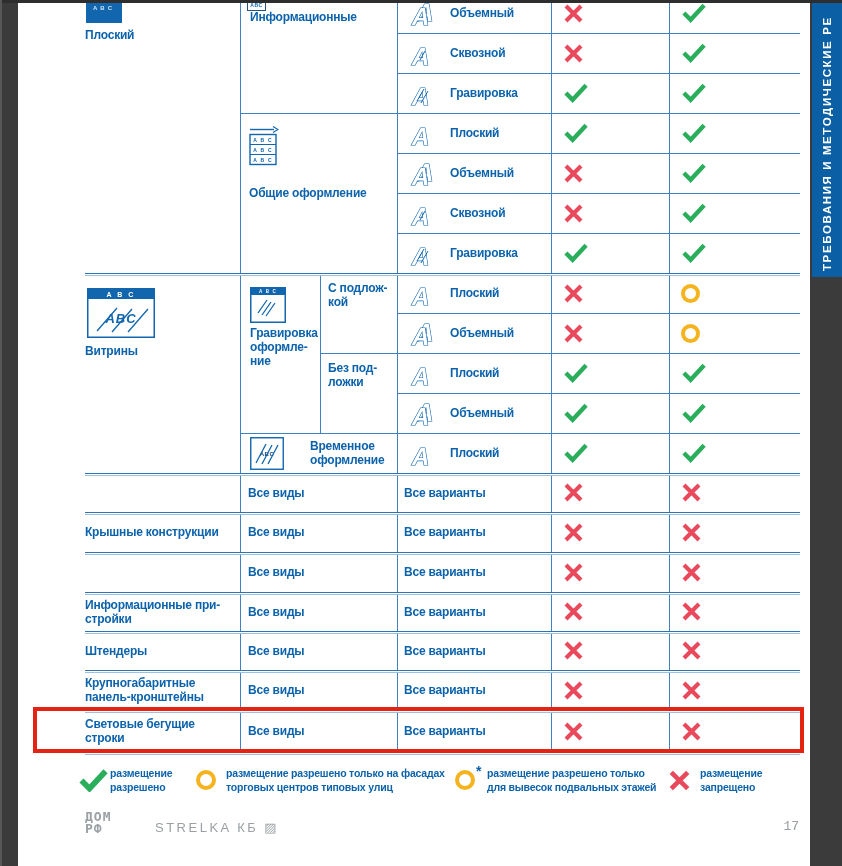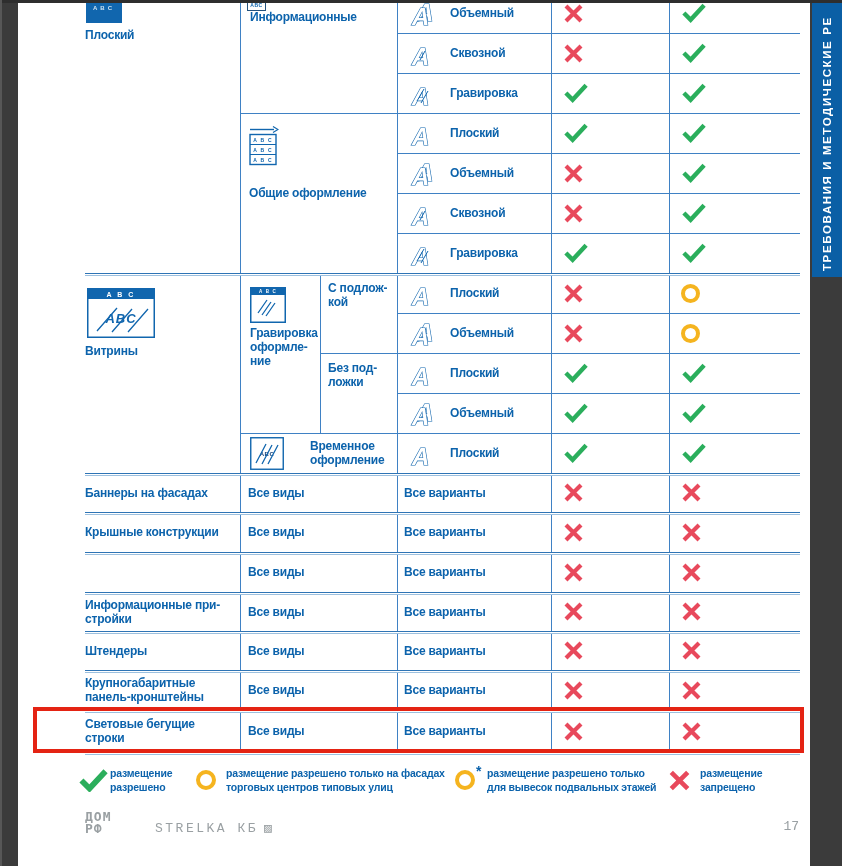--- a/index.html
+++ b/index.html
@@ -42,21 +42,21 @@
   .clip-icon span{display:block;text-align:center;color:#0C63AC;font-size:5px;font-weight:bold;
                   line-height:8px;letter-spacing:0.5px;}
   .highlight-box{position:absolute;left:15px;top:707px;width:771px;height:46px;
                  border:4px solid #E42313;box-sizing:border-box;z-index:20;}
   .legend-text{position:absolute;color:#0C63AC;font-weight:bold;font-size:10.5px;line-height:14px;
                white-space:pre-line;letter-spacing:-0.2px;}
   .footer-logo{position:absolute;left:67px;top:811px;color:#9AA0A3;
                font-family:"DejaVu Sans Mono","Liberation Mono",monospace;
                font-weight:bold;font-size:13px;line-height:12px;letter-spacing:1px;}
   .footer-studio{position:absolute;left:137px;top:820px;color:#9AA0A3;
-                 font-family:Liberation Mono, monospace;font-size:13px;letter-spacing:2.5px;}
+                 font-family:Liberation Sans, sans-serif;font-size:13px;letter-spacing:2.5px;}
   .footer-badge{color:#9AA0A3;margin-left:6px;letter-spacing:0;}
   .page-num{position:absolute;right:11px;top:819px;color:#9AA0A3;font-size:13px;
             font-family:"Liberation Mono",monospace;}
 </style>
 </head>
 <body>
 
 <div class="page" id="page">
 
   <div class="plaque-icon">
@@ -312,21 +312,20 @@
     <div class="mark" style="left: 545px; top: 433px; height: 40px;">
       <svg width="26" height="20" viewBox="0 0 27 20">
         <path d="M3 10 L10 17 L24 2" fill="none" stroke="#2BAE5C" stroke-width="4.6"></path>
       </svg>
     </div>
     <div class="mark" style="left: 663px; top: 433px; height: 40px;">
       <svg width="26" height="20" viewBox="0 0 27 20">
         <path d="M3 10 L10 17 L24 2" fill="none" stroke="#2BAE5C" stroke-width="4.6"></path>
       </svg>
     </div>
-    <div class="vcenter" style="left: 67px; top: 473px; height: 39px; width: 160px;">Баннеры на фасадах</div>
     <div class="vcenter" style="left: 230px; top: 473px; height: 39px; width: 130px;">Все виды</div>
     <div class="vcenter" style="left: 386px; top: 473px; height: 39px; width: 140px;">Все варианты</div>
     <div class="mark" style="left: 545px; top: 473px; height: 39px;">
       <svg width="21" height="21" viewBox="0 0 21 21">
         <path d="M3 3 L18 18 M18 3 L3 18" fill="none" stroke="#E8495C" stroke-width="4.2"></path>
       </svg>
     </div>
     <div class="mark" style="left: 663px; top: 473px; height: 39px;">
       <svg width="21" height="21" viewBox="0 0 21 21">
         <path d="M3 3 L18 18 M18 3 L3 18" fill="none" stroke="#E8495C" stroke-width="4.2"></path>

